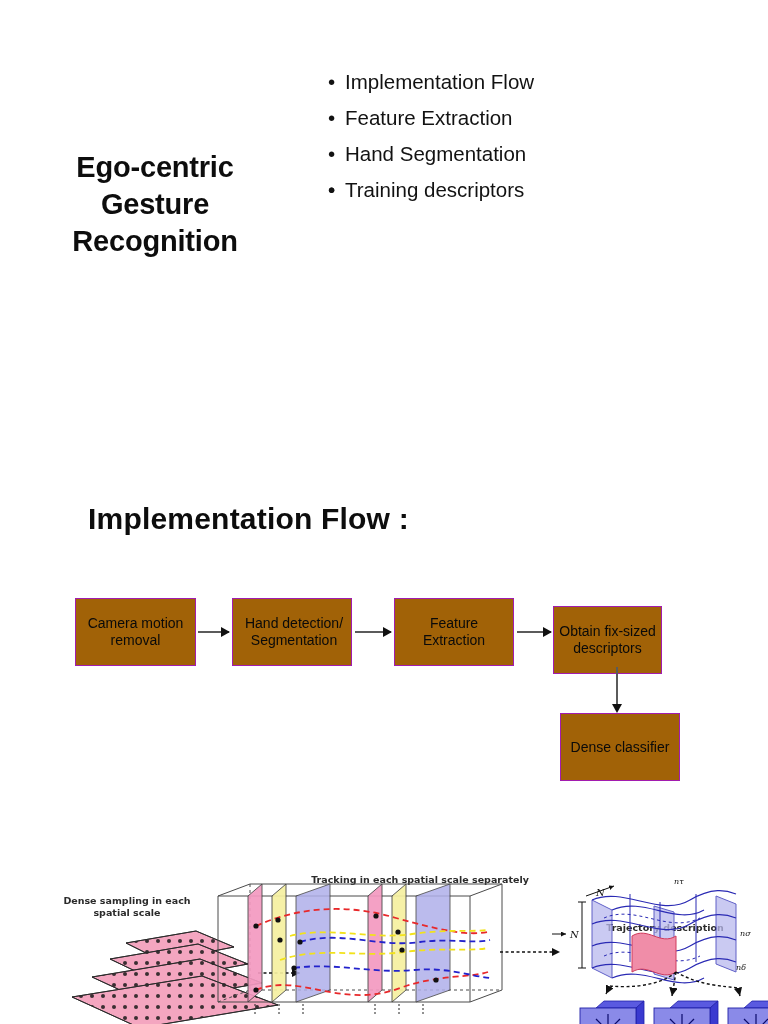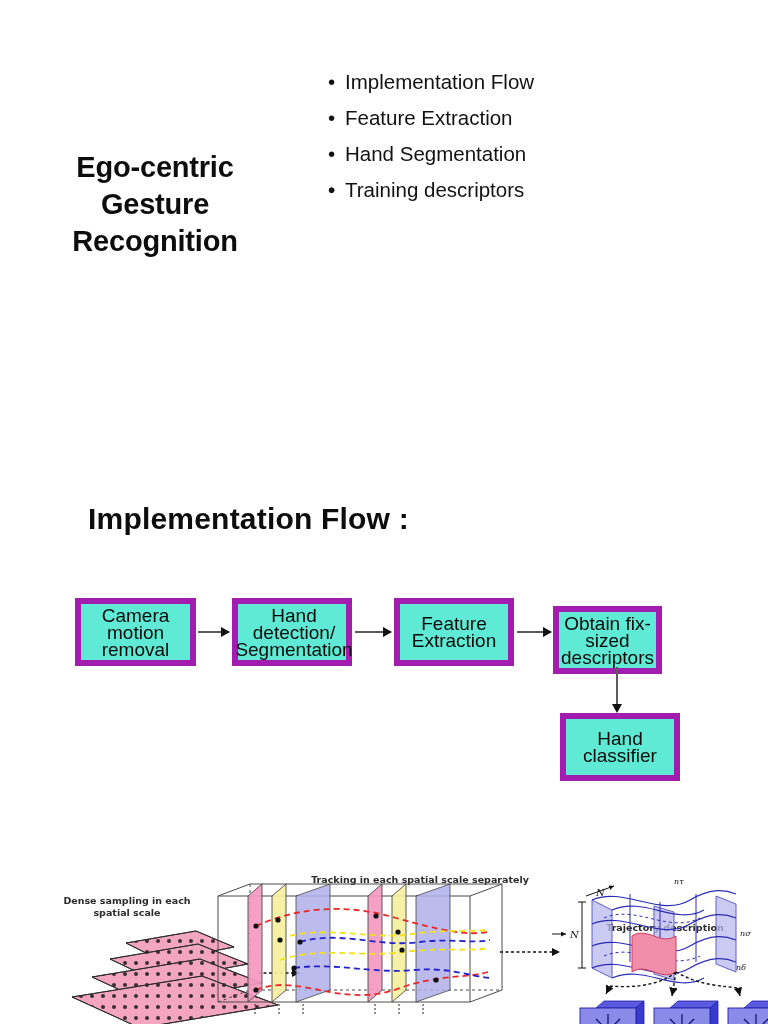--- a/index.html
+++ b/index.html
@@ -69,28 +69,28 @@
     left: 58px;
     top: 34px;
     font-size: 30px;
     line-height: 40px;
     color: #0d0d0d;
     letter-spacing: 0.2px;
     margin-left: 30px;
   }
   .flow-box {
     position: absolute;
-    background: #5eead4;
-    border: 6px solid #a21caf;
+    background: #a16207;
+    border: 1px solid #a21caf;
     box-sizing: border-box;
     display: flex;
     align-items: center;
     justify-content: center;
     text-align: center;
-    font-size: 19px;
+    font-size: 14px;
     line-height: 17px;
     color: #0a0a0a;
     padding: 2px 4px;
   }
   .flow-arrow {
     position: absolute;
     height: 2px;
     background: #5b5b5b;
   }
   .flow-arrow::after {
@@ -180,21 +180,21 @@
   <div class="flow-arrow" style="left:355px; top:191px; width:36px;"></div>
 
   <div class="flow-box" style="left:394px; top:158px; width:120px; height:68px;">Feature Extraction</div>
 
   <div class="flow-arrow" style="left:517px; top:191px; width:34px;"></div>
 
   <div class="flow-box" style="left:553px; top:166px; width:109px; height:68px;">Obtain fix-sized descriptors</div>
 
   <div class="flow-arrow-v" style="left:616px; top:227px; height:38px;"></div>
 
-  <div class="flow-box" style="left:560px; top:273px; width:120px; height:68px;">Hand classifier</div>
+  <div class="flow-box" style="left:560px; top:273px; width:120px; height:68px;">Dense classifier</div>
 
 </section>
 
 <section id="slide-three">
 
   <div class="fig-caption" style="left:270px; top:14px; width:300px;">Tracking in each spatial scale separately</div>
 
   <div class="fig-caption" style="left:52px; top:35px; width:150px;">Dense sampling in each spatial scale</div>
 
   <div class="fig-caption" style="left:590px; top:14px; width:150px;margin-top:48px;">Trajectory description</div>

